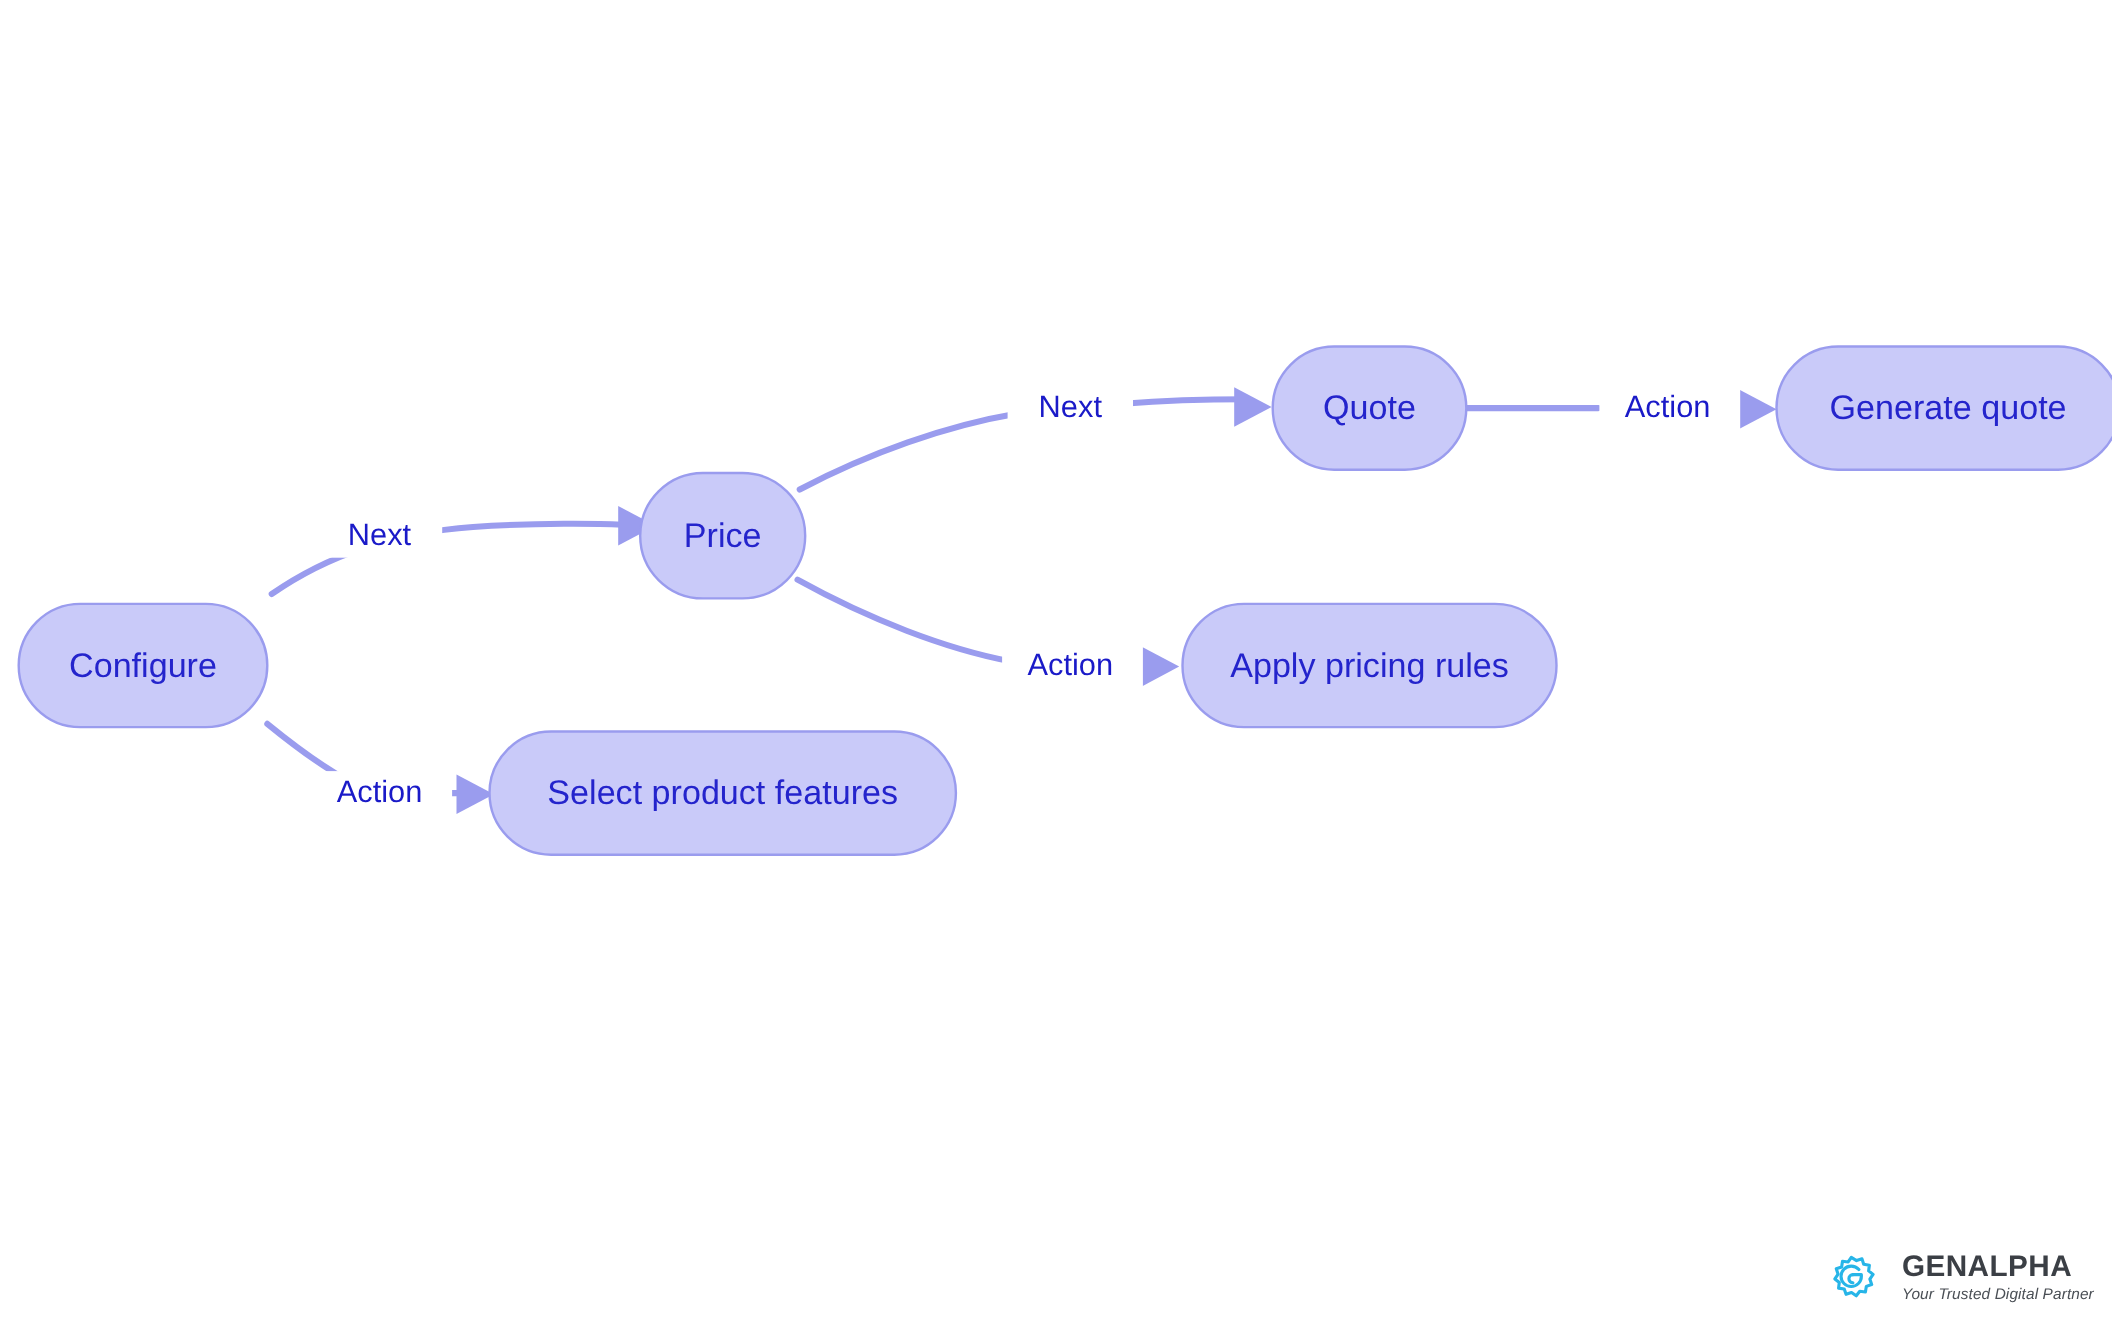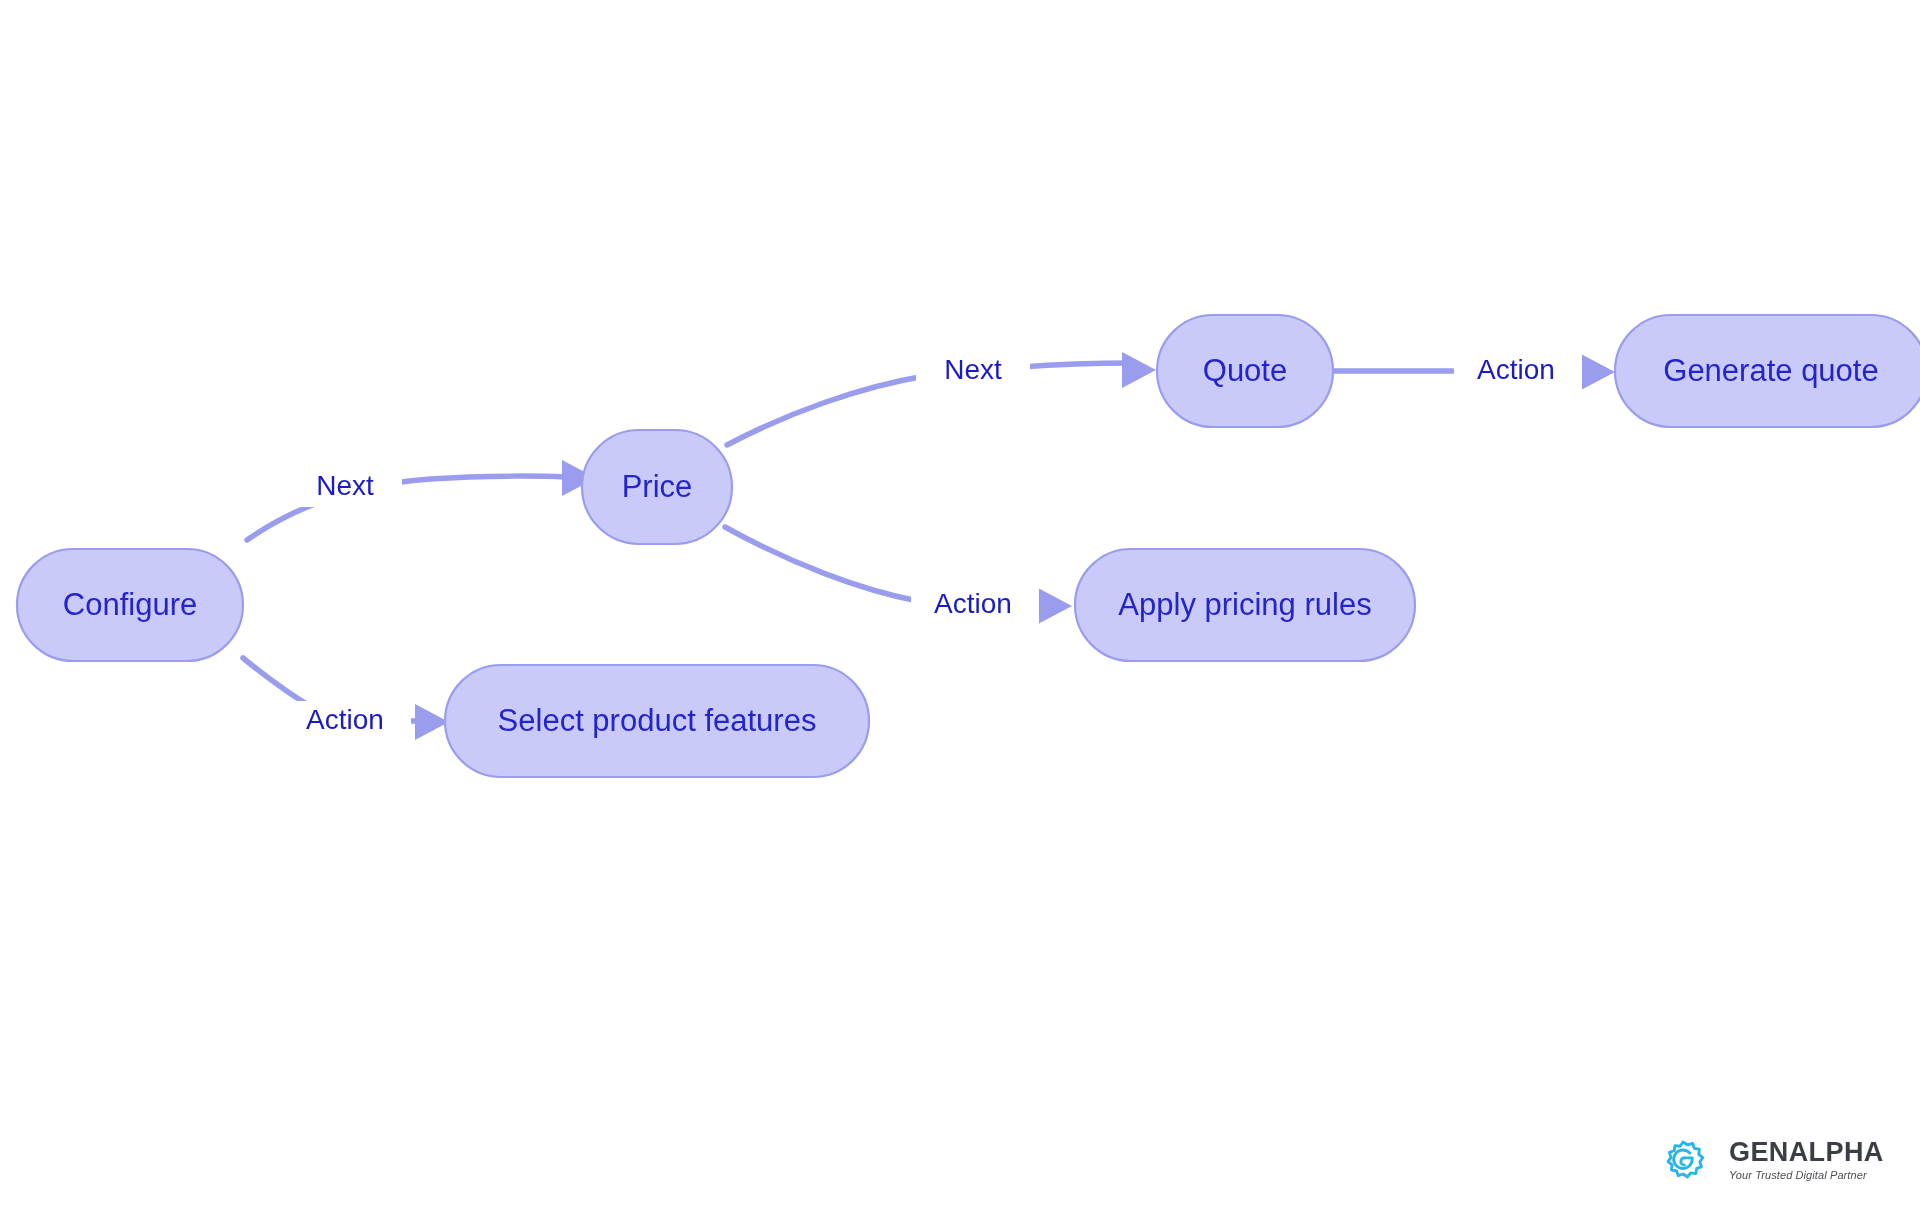--- a/index.html
+++ b/index.html
@@ -74,21 +74,21 @@
   }
   #logo .brand {
     font-family: "Liberation Sans", sans-serif;
     font-size: 27px;
     font-weight: bold;
     letter-spacing: 0.4px;
     color: #3b3f45;
   }
   #logo .tagline {
     font-family: "Liberation Sans", sans-serif;
-    font-size: 11px;
+    font-size: 14px;
     font-style: italic;
     color: #4a4f55;
     margin-top: 4px;
     letter-spacing: 0.1px;
   }
 </style>
 </head>
 <body>
 
 <svg id="canvas" viewBox="0 0 1920 1215" xmlns="http://www.w3.org/2000/svg">

